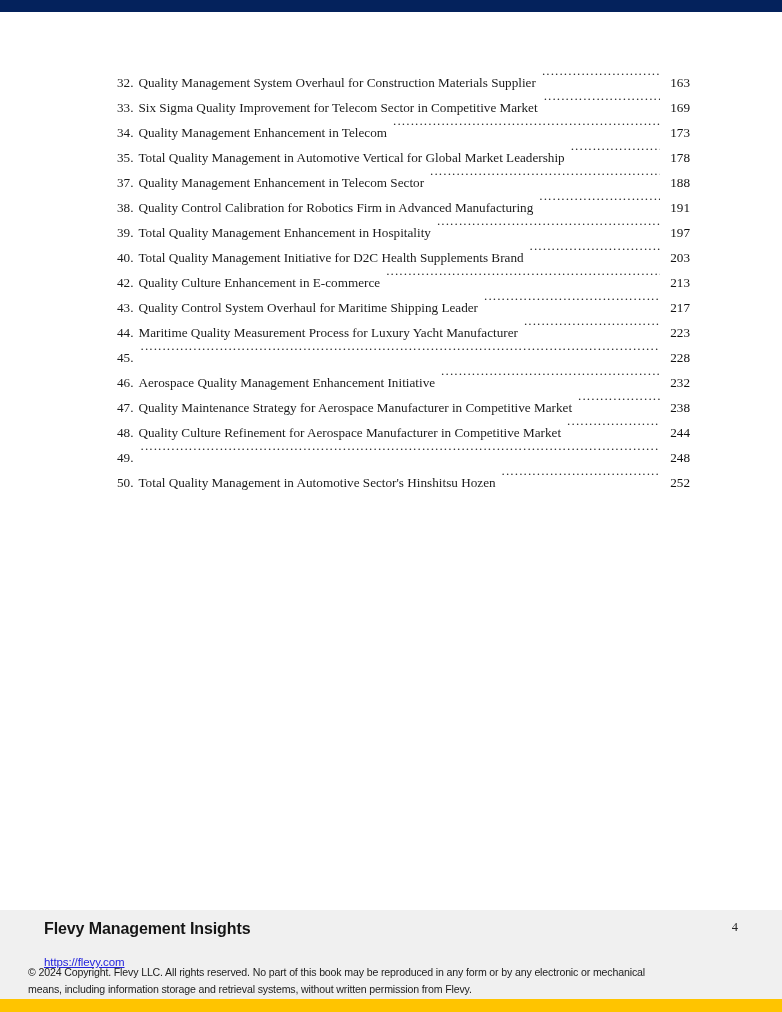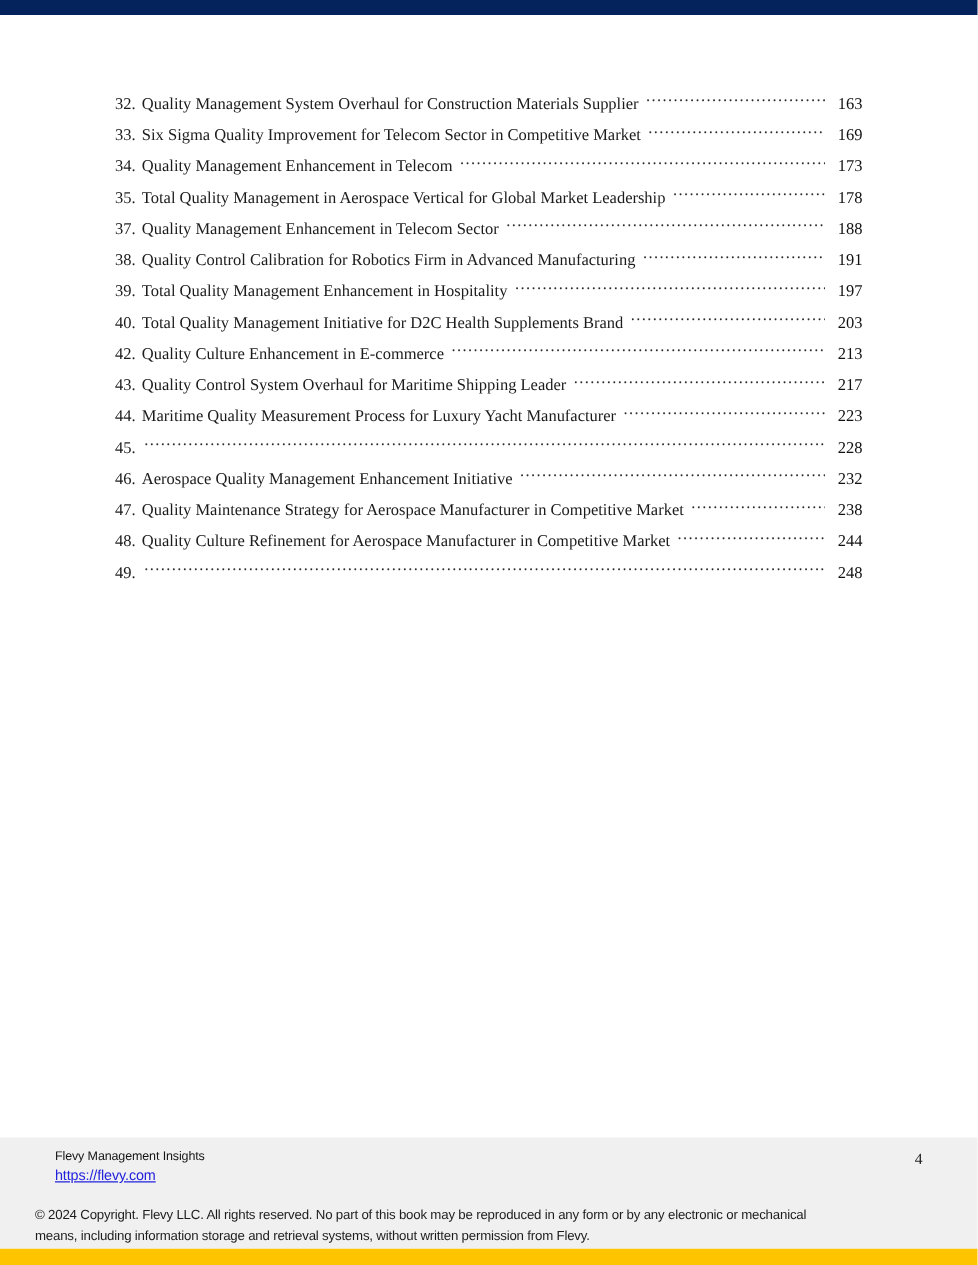--- a/index.html
+++ b/index.html
@@ -37,25 +37,26 @@
 
   .toc-list {
     position: absolute;
     top: 58px;
     left: 92px;
     width: 598px;
   }
 
   .toc-row {
     display: flex;
-    align-items: center;
+    align-items: flex-start;
     font-size: 13.2px;
     line-height: 25px;
     color: #1b1b1b;
     white-space: nowrap;
+    margin-left: 25px;
   }
 
   .toc-num {
     flex: 0 0 auto;
     padding-right: 5px;
   }
 
   .toc-title {
     flex: 0 0 auto;
     padding-right: 4px;
@@ -101,29 +102,29 @@
   }
 
   .footer-top {
     position: absolute;
     left: 44px;
     top: 10px;
     width: 694px;
   }
 
   .footer-brand {
-    font-size: 10px;
-    font-weight: normal;
+    font-size: 16px;
+    font-weight: bold;
     color: #151515;
     letter-spacing: -0.1px;
   }
 
   .footer-link {
     display: inline-block;
-    margin-top: 4px;
+    margin-top: 18px;
     font-size: 11.5px;
     color: #2222dd;
     text-decoration: underline;
     letter-spacing: -0.1px;
   }
 
   .footer-page-num {
     position: absolute;
     right: 44px;
     top: 10px;
@@ -173,21 +174,21 @@
         <span class="toc-page">169</span>
       </div>
       <div class="toc-row">
         <span class="toc-num">34.</span>
         <span class="toc-title">Quality Management Enhancement in Telecom</span>
         <span class="toc-leader"></span>
         <span class="toc-page">173</span>
       </div>
       <div class="toc-row">
         <span class="toc-num">35.</span>
-        <span class="toc-title">Total Quality Management in Aerospace Vertical for Global Market Leadership</span>
+        <span class="toc-title">Total Quality Management in Automotive Vertical for Global Market Leadership</span>
         <span class="toc-leader"></span>
         <span class="toc-page">178</span>
       </div>
       <div class="toc-row">
         <span class="toc-num">37.</span>
         <span class="toc-title">Quality Management Enhancement in Telecom Sector</span>
         <span class="toc-leader"></span>
         <span class="toc-page">188</span>
       </div>
       <div class="toc-row">
@@ -246,20 +247,26 @@
       <div class="toc-row">
         <span class="toc-num">48.</span>
         <span class="toc-title">Quality Culture Refinement for Aerospace Manufacturer in Competitive Market</span>
         <span class="toc-leader"></span>
         <span class="toc-page">244</span>
       </div>
       <div class="toc-row">
         <span class="toc-num">49.</span>
         <span class="toc-leader"></span>
         <span class="toc-page">248</span>
+      </div>
+      <div class="toc-row">
+        <span class="toc-num">50.</span>
+        <span class="toc-title">Total Quality Management in Automotive Sector's Hinshitsu Hozen</span>
+        <span class="toc-leader"></span>
+        <span class="toc-page">252</span>
       </div>
     </div>
 </div>
 
 <div class="footer">
   <div class="footer-top">
     <div class="footer-brand">Flevy Management Insights</div>
     <a class="footer-link" href="#">https://flevy.com</a>
   </div>
   <div class="footer-page-num">4</div>

